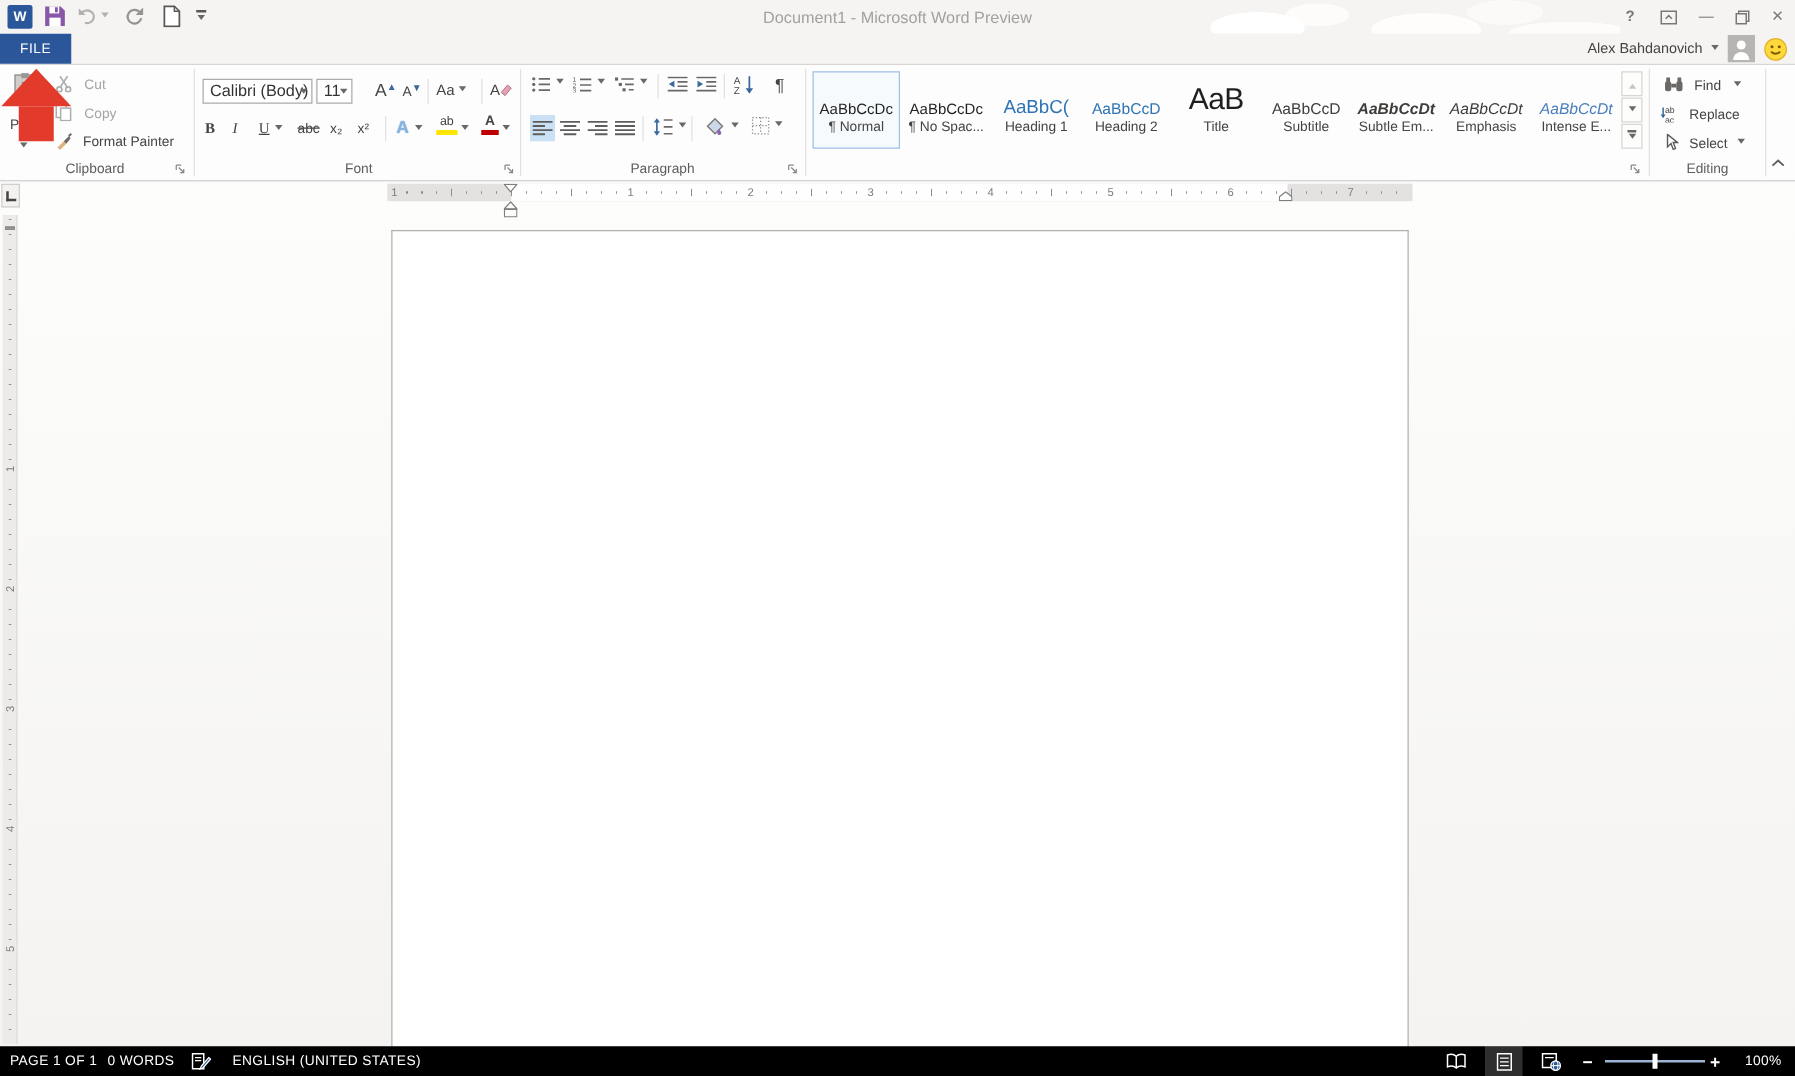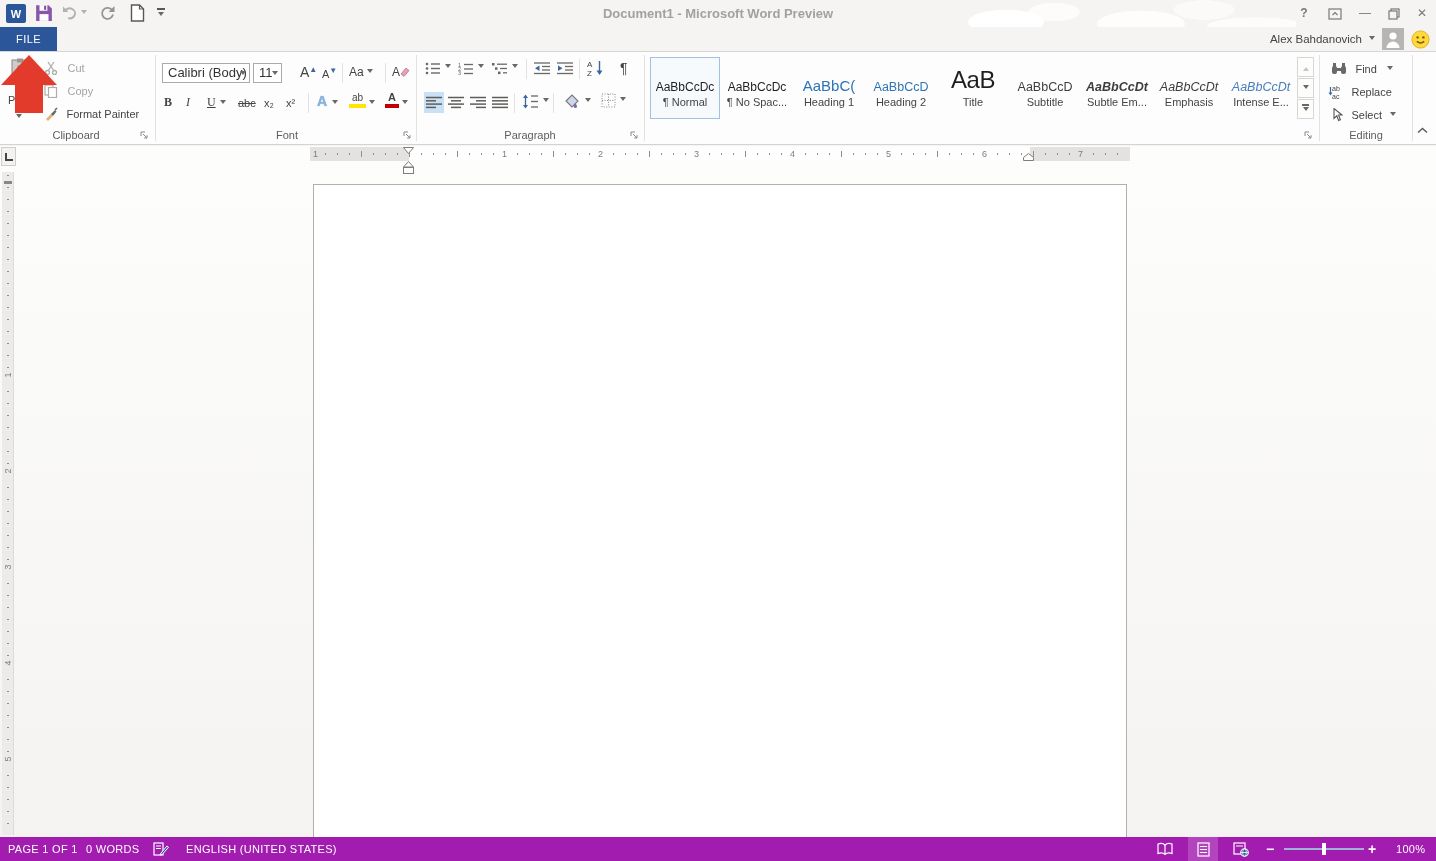--- a/index.html
+++ b/index.html
@@ -9,21 +9,21 @@
   
   #titlebar{left:0;top:0;width:1436px;height:27px;background:#f5f4f2;}
   .clouds{right:140px;top:0;width:360px;height:27px;
     background:
       radial-gradient(ellipse 62px 20px at 70px 22px,#ffffff 60%,transparent 62%),
       radial-gradient(ellipse 42px 15px at 118px 12px,#fdfcfb 60%,transparent 62%),
       radial-gradient(ellipse 72px 22px at 205px 24px,#fefdfc 60%,transparent 62%),
       radial-gradient(ellipse 50px 16px at 268px 10px,#fbfaf9 60%,transparent 62%),
       radial-gradient(ellipse 80px 14px at 320px 26px,#fdfcfb 60%,transparent 62%);}
   .qbtn{display:flex;align-items:center;justify-content:center;}
-  #apptitle{left:0;top:0;width:1436px;height:27px;text-align:center;line-height:27px;font-size:13px;color:#a3a19f;pointer-events:none;font-weight:bold;}
+  #apptitle{left:0;top:0;width:1436px;height:27px;text-align:center;line-height:27px;font-size:13px;color:#a3a19f;pointer-events:none;}
   .winctl{top:5px;width:18px;height:17px;color:#7a7876;font-size:12px;text-align:center;line-height:17px;}
   
   #tabrow{left:0;top:27px;width:1436px;height:24px;background:#f5f4f2;}
   #filetab{left:0;top:27px;width:57px;height:24px;background:#2b579a;color:#fff;font-size:11px;letter-spacing:.4px;text-align:center;line-height:24px;z-index:3;}
   #tabs{left:60px;top:27px;height:25px;display:flex;z-index:3;}
   .tab{padding:0 14px;line-height:24px;font-size:11px;letter-spacing:.4px;color:#5f5d5b;height:24px;}
   .tab.active{background:#fdfdfd;border:1px solid #d8d6d4;border-bottom:none;color:#2b579a;height:25px;}
   #account{right:6px;top:27px;height:24px;display:flex;align-items:center;gap:7px;z-index:3;}
   #account .uname{font-size:11.5px;color:#444;}
   .ddt{width:0;height:0;border:3px solid transparent;border-top:4px solid #6a6866;display:inline-block;}
@@ -69,21 +69,21 @@
   #hruler .active{position:absolute;left:99px;top:0;width:621px;height:14px;background:#fefefe;}
   #hruler .dots{position:absolute;left:3px;top:6px;width:814px;height:2px;background:repeating-linear-gradient(to right,#908e8c 0 1px,transparent 1px 12px);}
   #hruler .halves{position:absolute;left:3px;top:4px;width:814px;height:6px;background:repeating-linear-gradient(to right,#908e8c 0 1px,transparent 1px 48px);}
   .hnum{position:absolute;top:1px;font-size:9px;color:#7f7d7b;line-height:12px;background:#fefefe;padding:0 3px;}
   .hnum.mg{background:#e4e2e0;}
   #vruler{left:2px;top:26px;width:12px;height:663px;background:#edebe9;border-right:1px solid #dddbd9;}
   #vruler .dots{position:absolute;left:5px;top:3px;width:2px;height:655px;background:repeating-linear-gradient(to bottom,#908e8c 0 1px,transparent 1px 12px);}
   .vnum{position:absolute;left:0;width:12px;text-align:center;font-size:9px;color:#7f7d7b;transform:rotate(-90deg);background:#edebe9;}
   #page{left:313px;top:38px;width:814px;height:653px;background:#fff;border:1px solid #b2b0ae;border-bottom:none;}
   
-  #statusbar{left:0;top:837px;width:1436px;height:24px;background:#a21caf;color:#fff;}
+  #statusbar{left:0;top:837px;width:1436px;height:24px;background:#000000;color:#fff;}
   .sitem{position:absolute;top:0;height:24px;line-height:24px;font-size:11px;letter-spacing:.3px;color:#fff;}
   .sbtn{position:absolute;top:0;height:24px;width:30px;display:flex;align-items:center;justify-content:center;}
   .sbtn.sel{background:rgba(255,255,255,.18);}
   #zoomtrack{position:absolute;left:1284px;top:11px;width:80px;height:2px;background:#9db4d6;}
   #zoomthumb{position:absolute;left:38px;top:-5px;width:4px;height:12px;background:#fff;}
 </style>
 </head>
 <body>
 
 <div id="root">

